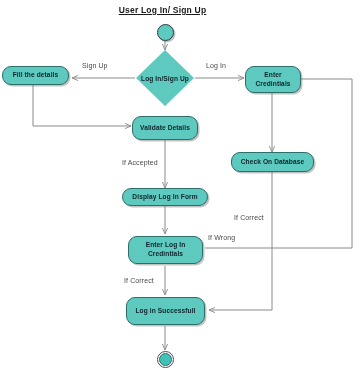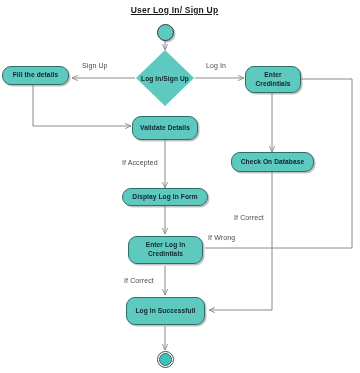--- a/index.html
+++ b/index.html
@@ -17,21 +17,21 @@
   }
   #edges {
     position: absolute;
     left: 0;
     top: 0;
     width: 360px;
     height: 373px;
   }
   .diagram-title {
     position: absolute;
-    left: 12px;
+    left: 0;
     top: 5px;
     width: 325px;
     text-align: center;
     font-size: 8.5px;
     font-weight: bold;
     color: #1a1a1a;
     text-decoration: underline;
     letter-spacing: 0.2px;
   }
   .node {

